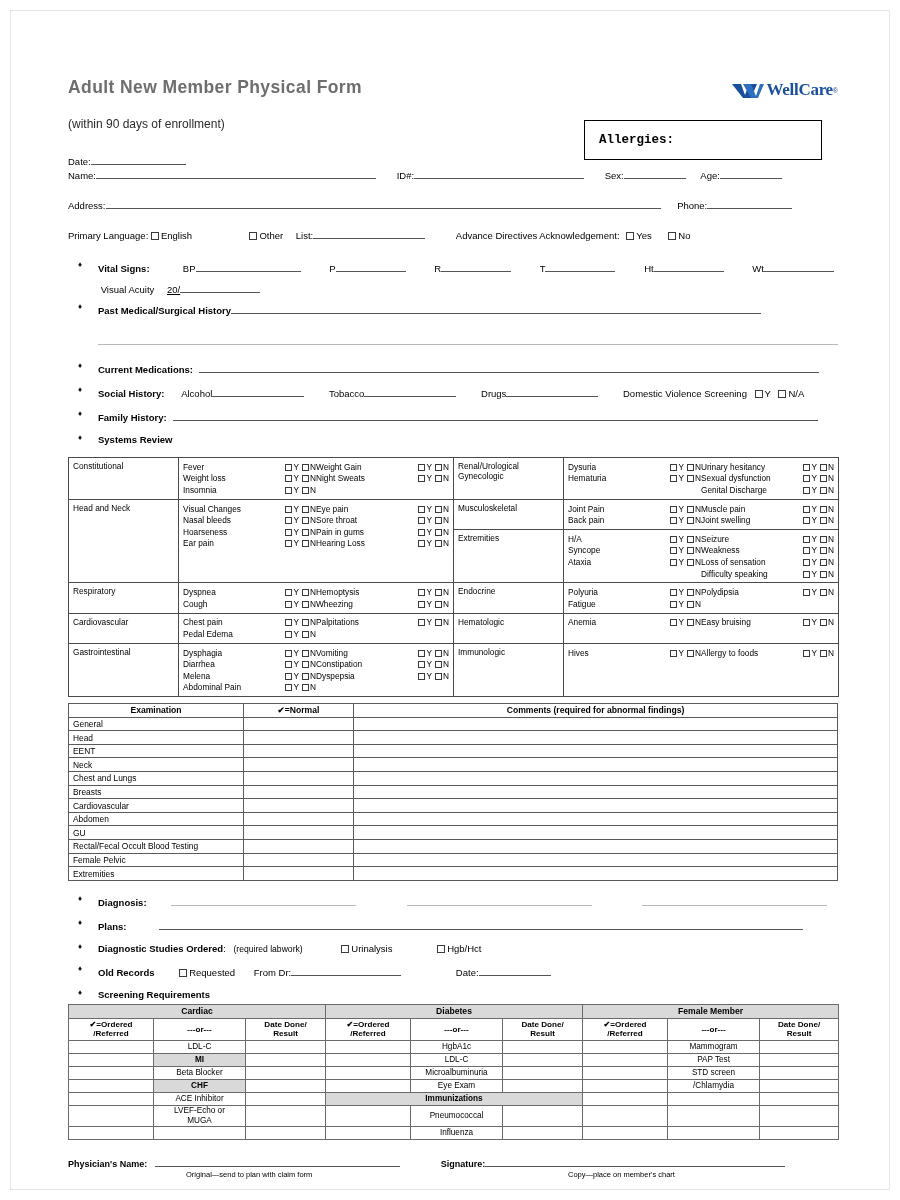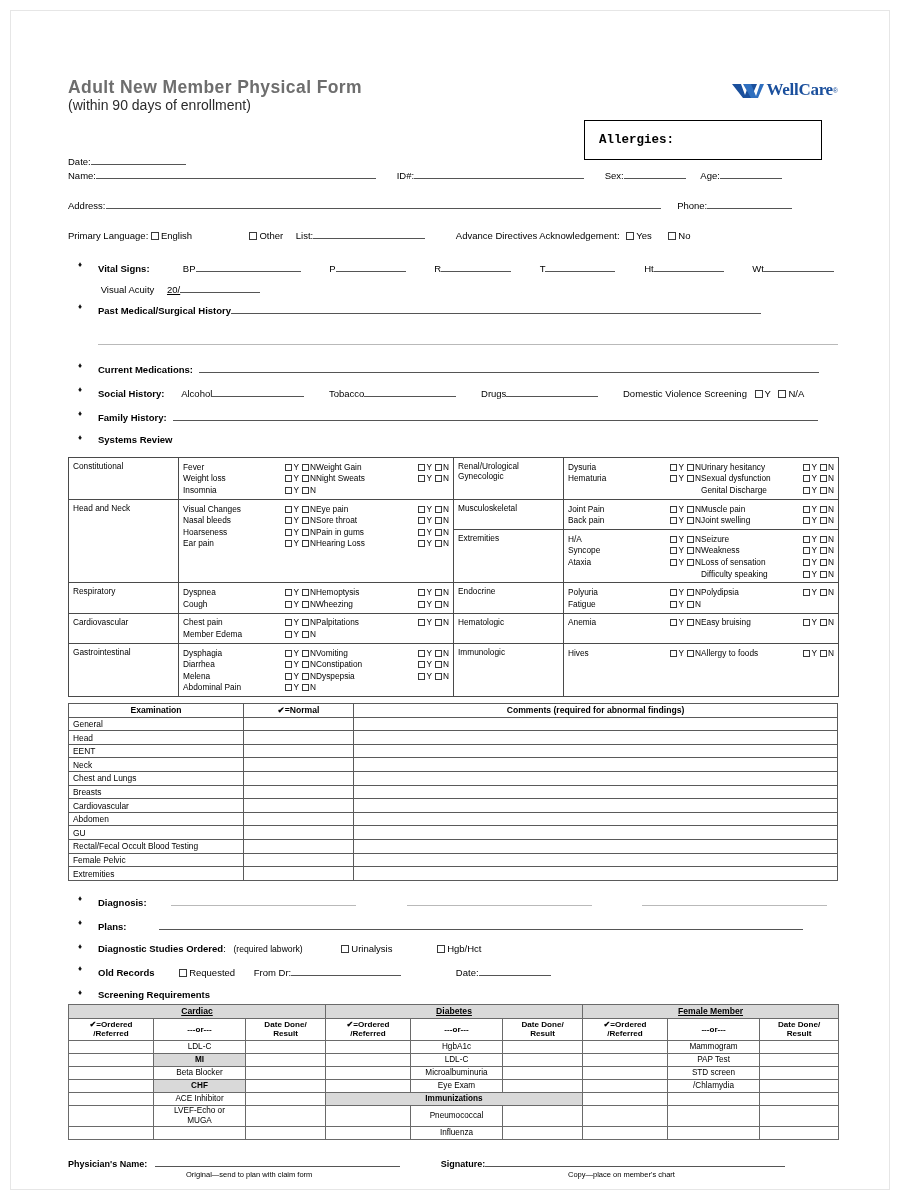--- a/index.html
+++ b/index.html
@@ -20,21 +20,21 @@
     position:absolute; left:68px; top:78px;
     width:770px;
   }
 
   
   .hdr{ position:relative; height:52px; }
   .form-title{
     font-size:17.5px; font-weight:bold; color:#6e6e6e;
     letter-spacing:.4px; margin:0; line-height:1.1;
   }
-  .form-sub{ font-size:14px; color:#2b2b2b; margin-top:0; }
+  .form-sub{ font-size:12px; color:#2b2b2b; margin-top:20px; }
   .logo{ position:absolute; right:0; top:2px; display:flex; align-items:center; }
   .logo svg{ display:block; }
   .logo .brand{
     font-size:17px; font-weight:bold; color:#1a4f9c;
     font-family:"Liberation Serif", serif; letter-spacing:-.3px;
     margin-left:2px;
   }
   .logo .tm{ font-size:7px; vertical-align:super; color:#1a4f9c; }
 
   
@@ -103,21 +103,21 @@
 
   
   table.scr{
     border-collapse:collapse; width:770px; margin-top:4px; table-layout:fixed;
   }
   table.scr td, table.scr th{
     border:1px solid #6a6a6a;
     font-size:8.2px; height:13px; padding:0 3px; text-align:center;
   }
   table.scr th.grp{
-    background:#d9d9d9; font-weight:bold; font-size:8.6px; height:14px;text-decoration:underline;
+    background:#d9d9d9; font-weight:bold; font-size:8.6px; height:14px;
   }
   table.scr td.sub{ font-weight:bold; font-size:8.1px; height:22px; line-height:1.15; }
   td.shade{ background:#d9d9d9; font-weight:bold; }
   td.thickL{ border-left:3px solid #000; }
   td.thickR{ border-right:3px solid #000; }
   .itm{ text-align:left; }
   .two-line{ height:24px; line-height:1.2; }
 
   
   .footer{ margin-top:16px; position:relative; height:50px; font-size:9px; }
@@ -446,21 +446,21 @@
         <tr data-name="ros-row">
           <td class="sysname" data-name="ros-system-name">Cardiovascular</td>
           <td class="syscells" data-name="ros-system-symptoms">
             <div class="sysgrid">
               <div class="syscol" data-name="ros-column-left">
                 <div class="sysline">
                   <span class="nm" data-name="ros-symptom-label">Chest pain</span>
                   <span class="yn"><span class="cb" data-name="ros-yes-checkbox"></span><b>Y</b><span class="cb" data-name="ros-no-checkbox"></span>N</span>
                 </div>
                 <div class="sysline">
-                  <span class="nm" data-name="ros-symptom-label">Member Edema</span>
+                  <span class="nm" data-name="ros-symptom-label">Pedal Edema</span>
                   <span class="yn"><span class="cb" data-name="ros-yes-checkbox"></span><b>Y</b><span class="cb" data-name="ros-no-checkbox"></span>N</span>
                 </div>
               </div>
               <div class="syscol" data-name="ros-column-right">
                 <div class="sysline">
                   <span class="nm" data-name="ros-symptom-label">Palpitations</span>
                   <span class="yn"><span class="cb" data-name="ros-yes-checkbox"></span><b>Y</b><span class="cb" data-name="ros-no-checkbox"></span>N</span>
                 </div>
               </div>
             </div>

